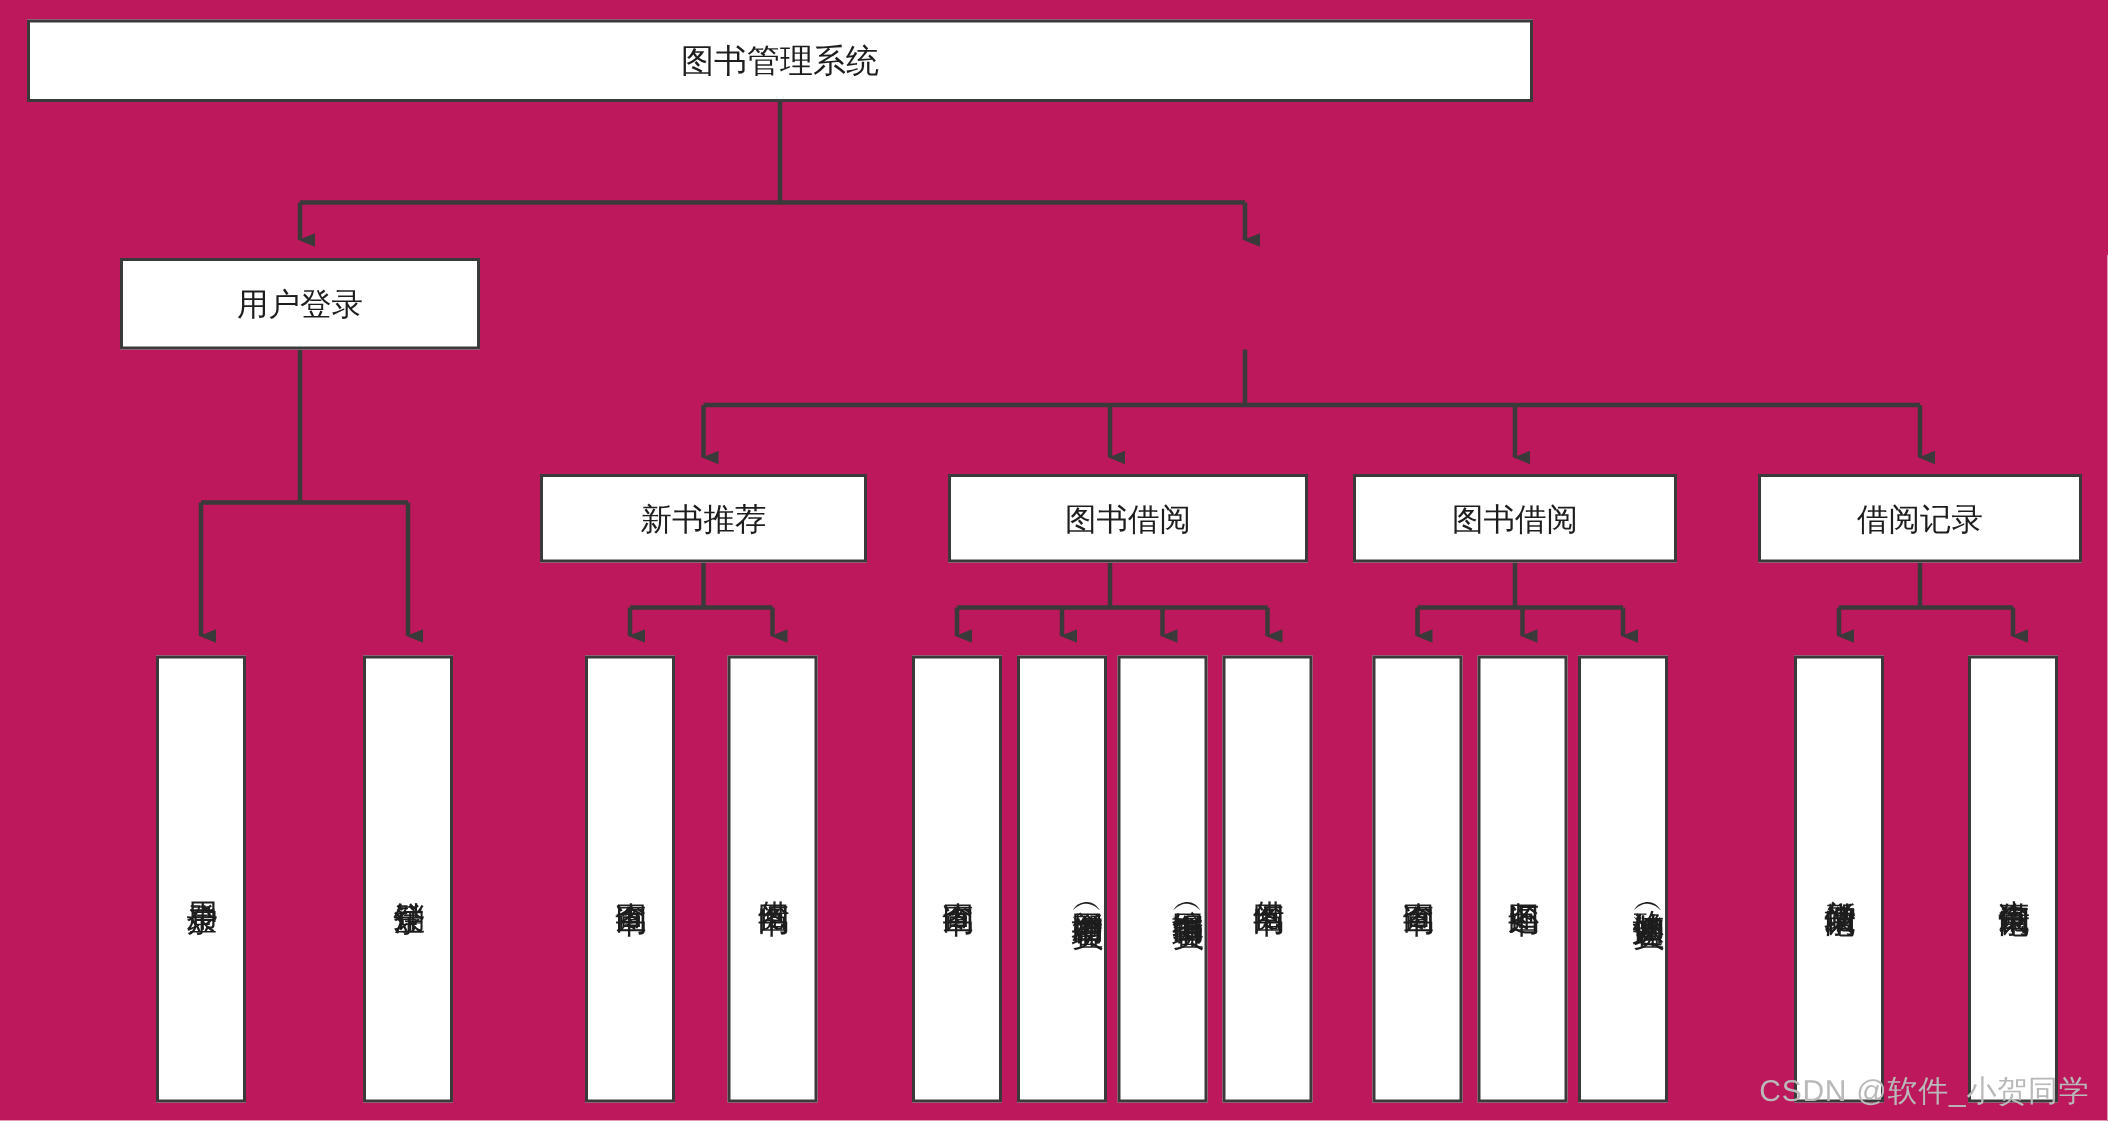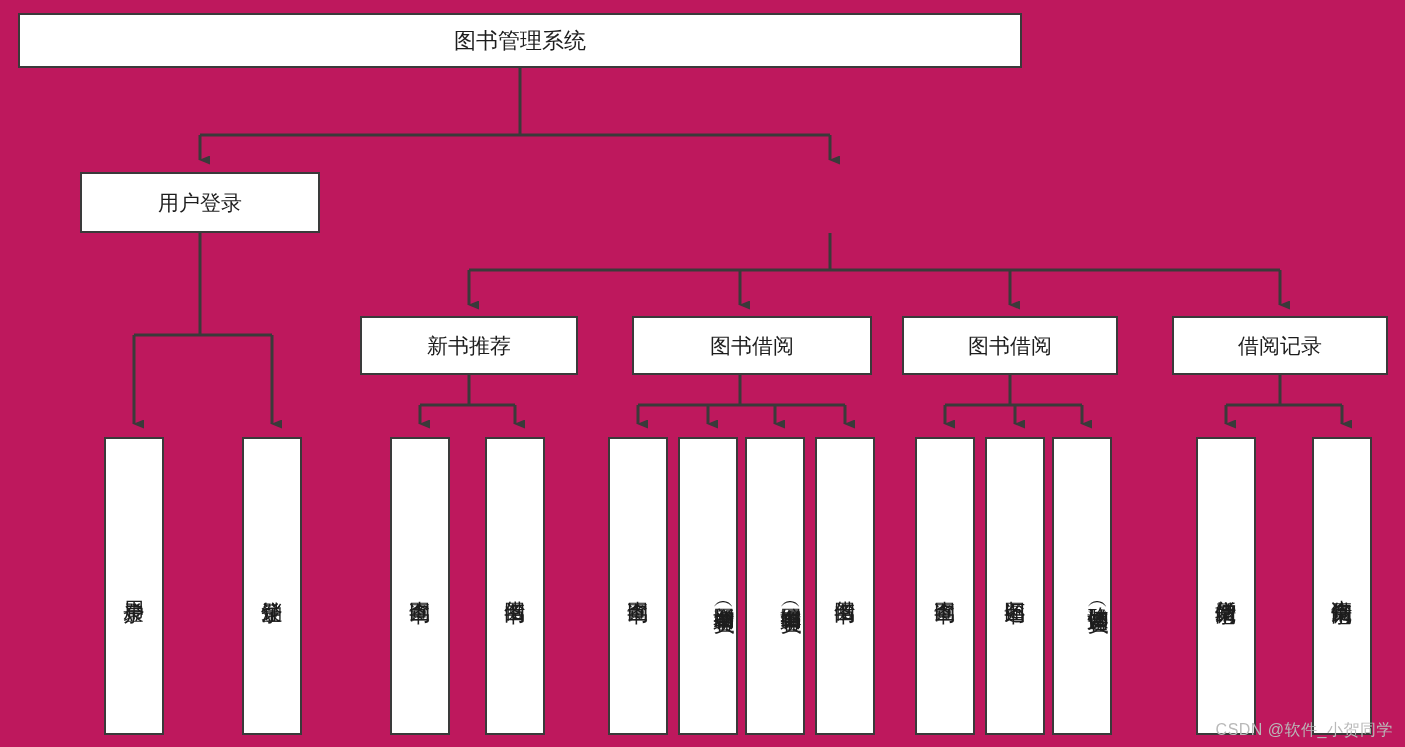--- a/index.html
+++ b/index.html
@@ -53,21 +53,21 @@
     align-items: center;
     padding-top: 0;
   }
   .root-label {
     font-size: 22px;
   }
   .watermark {
     position: absolute;
     right: 12px;
     bottom: 6px;
-    font-size: 16px;
+    font-size: 20px;
     color: #b9b9b9;
     white-space: nowrap;
     letter-spacing: 0.5px;
   }
 </style>
 </head>
 <body>
 
 <div id="canvas">
 

